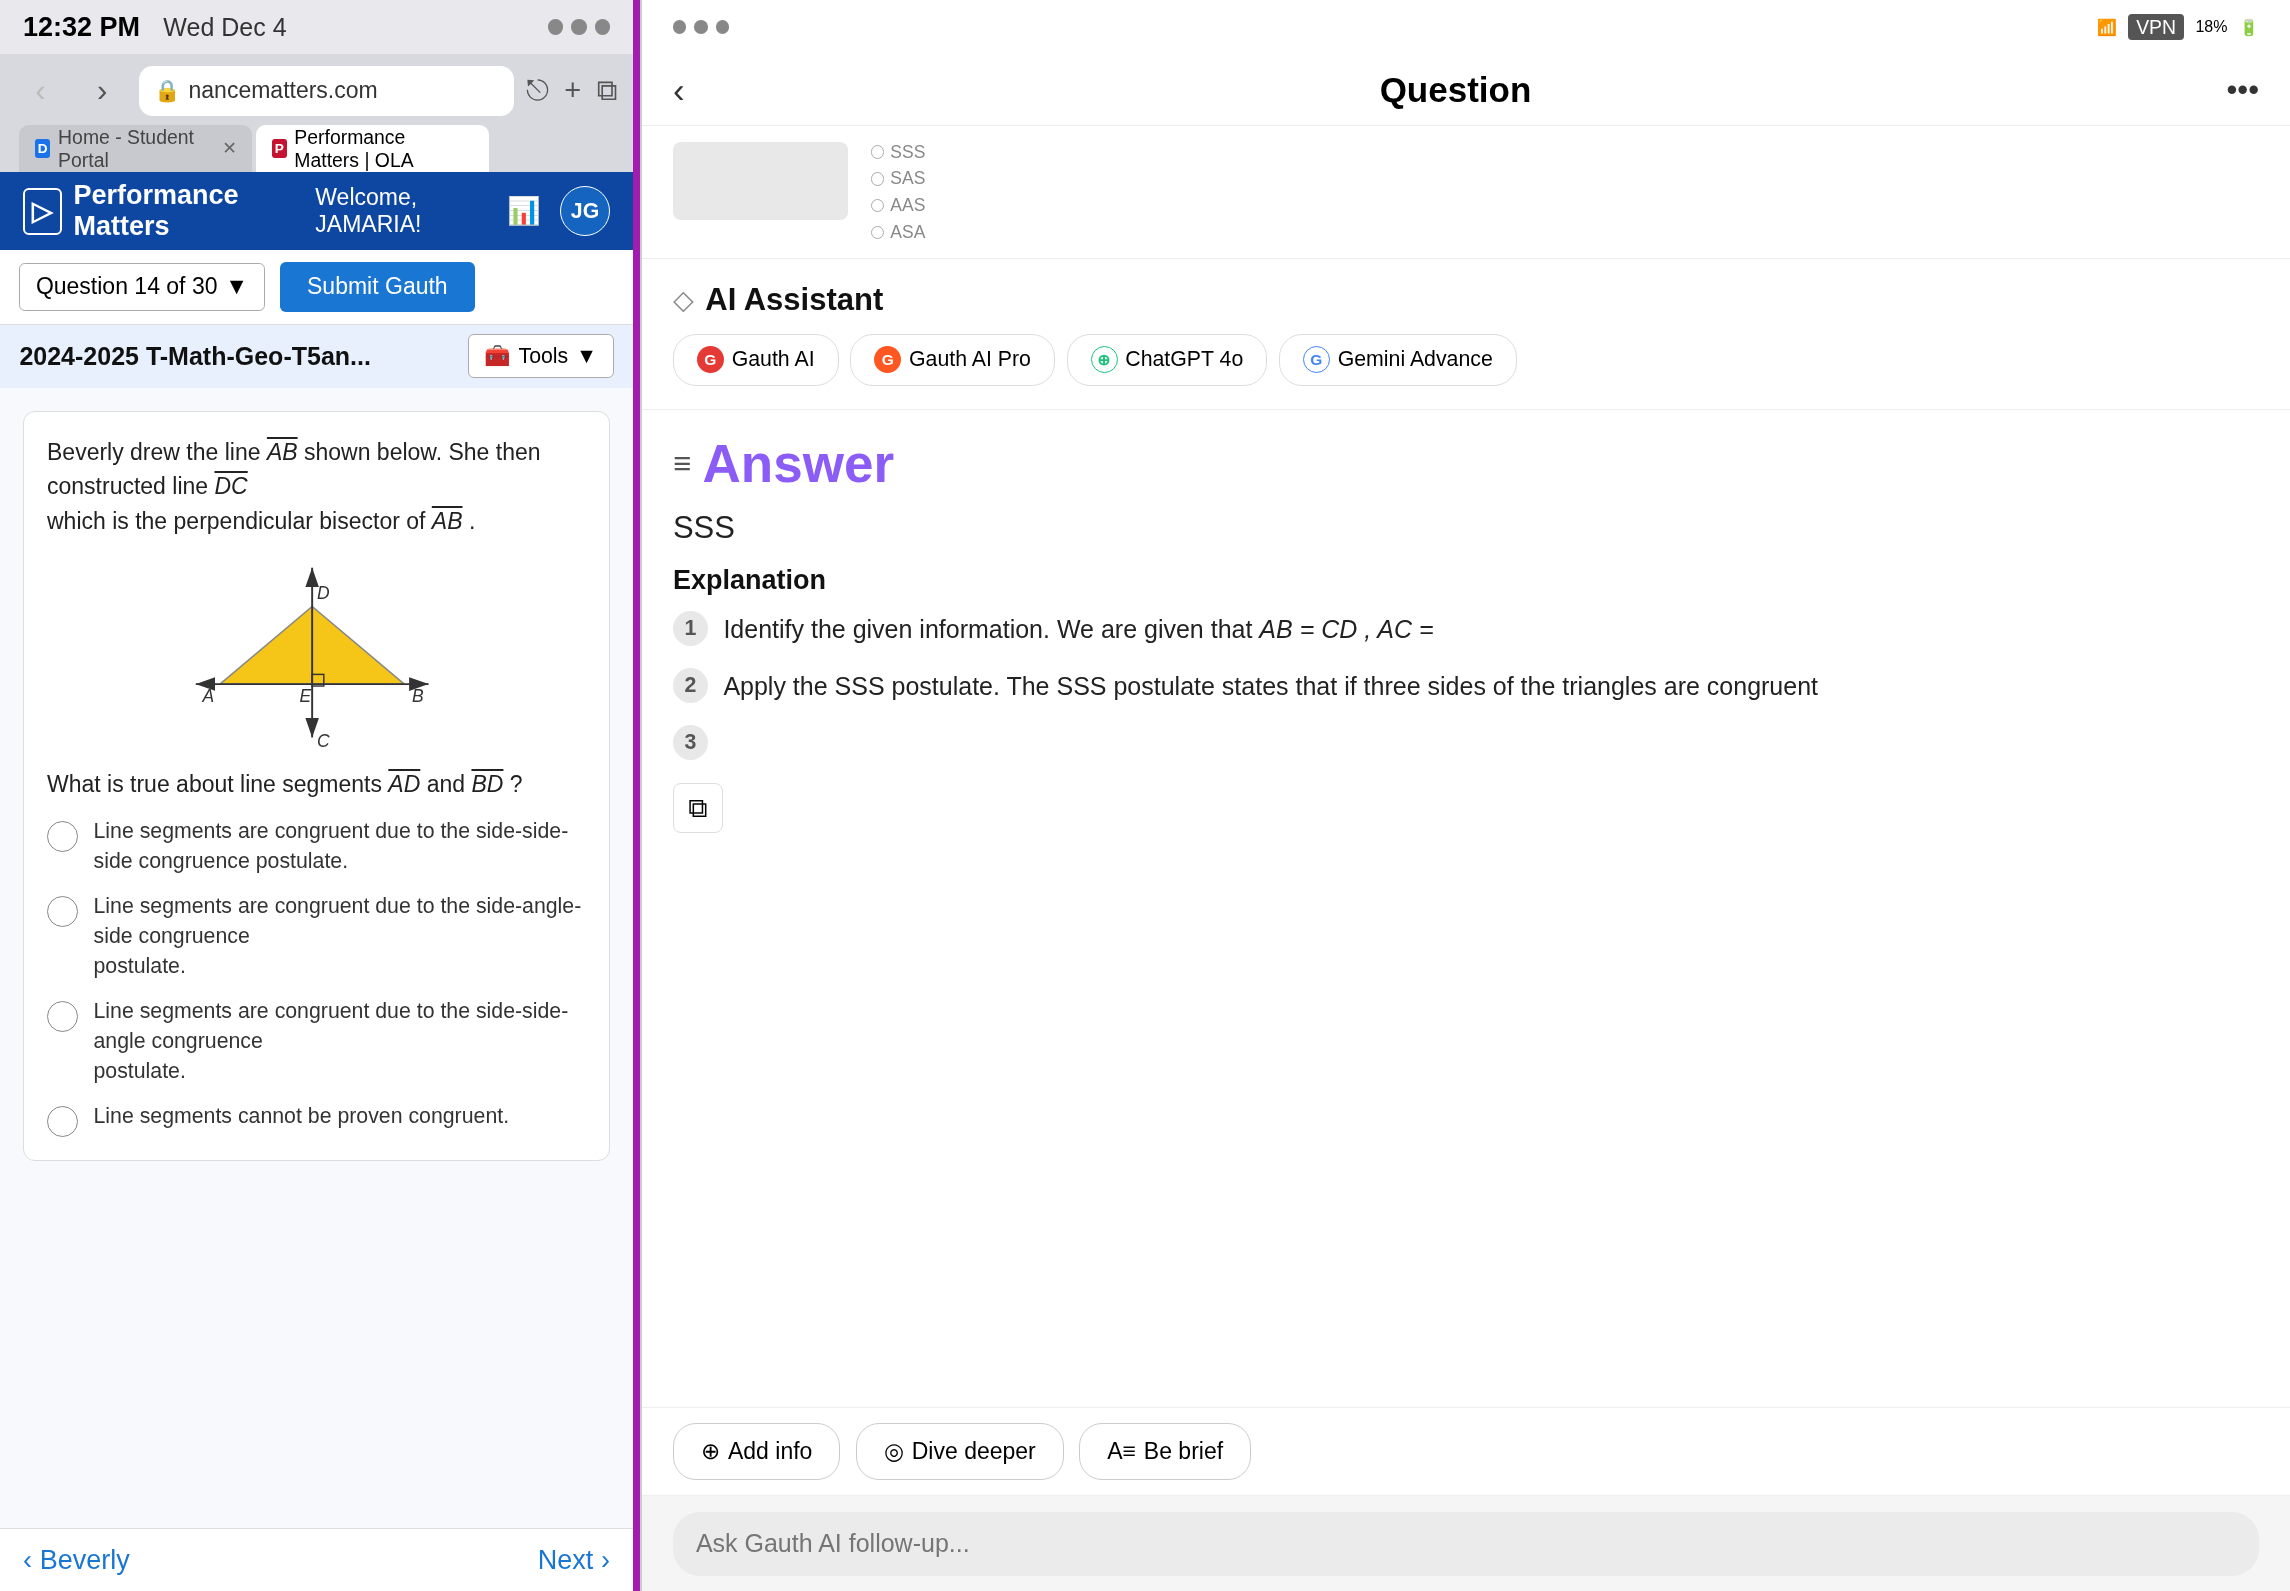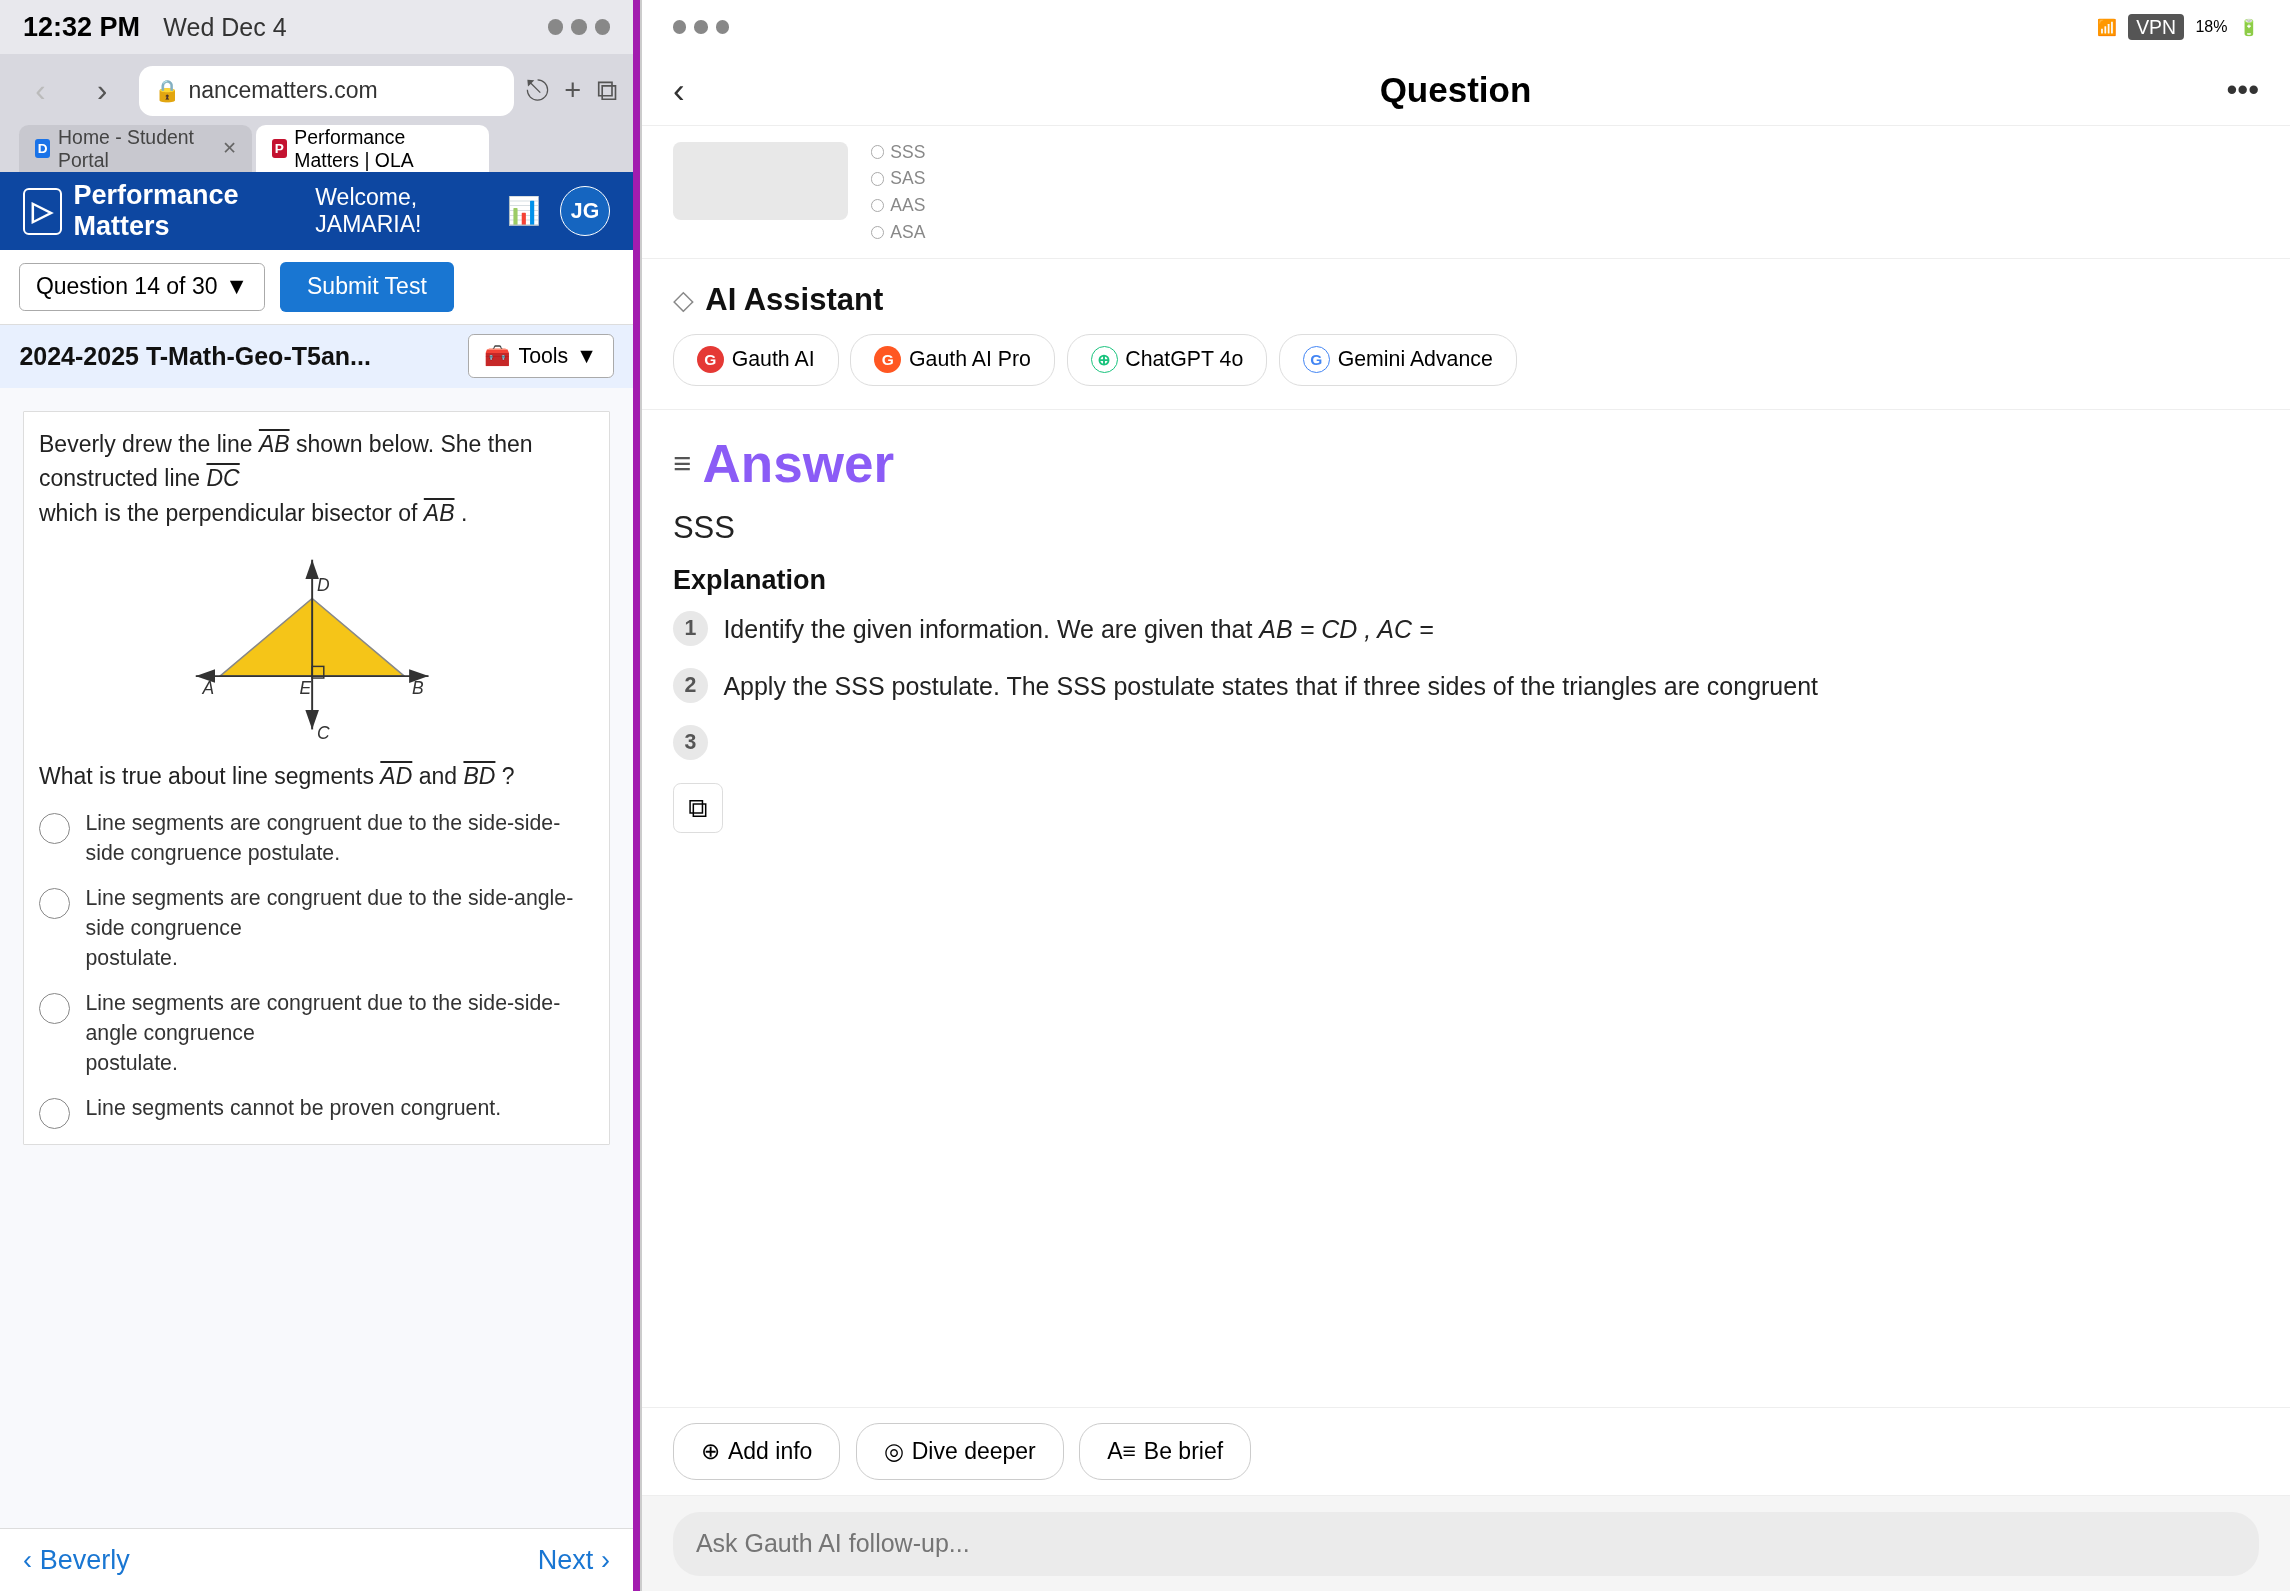--- a/index.html
+++ b/index.html
@@ -227,22 +227,22 @@
     
     .question-content {
       flex: 1;
       padding: 23px;
       background: #f8f9fc;
       overflow-y: auto;
     }
     .question-box {
       background: white;
       border: 1px solid #ddd;
-      border-radius: 1px;
-      padding: 15px;
+      border-radius: 12px;
+      padding: 23px;
     }
     .question-text {
       font-size: 23px;
       line-height: 1.5;
       color: #222;
       margin-bottom: 15.5px;
     }
     .geometry-figure {
       display: flex;
       justify-content: center;
@@ -574,21 +574,21 @@
         <span class="pm-chart-icon">📊</span>
         <div class="pm-avatar">JG</div>
       </div>
     </div>
 
     <div class="question-toolbar">
       <div class="question-selector">
         <span>Question 14 of 30</span>
         <span>▼</span>
       </div>
-      <button class="submit-btn">Submit Test</button>
+      <button class="submit-btn">Submit Gauth</button>
     </div>
 
     <div class="test-title-bar">
       <span class="test-title">2024-2025 T-Math-Geo-T5an...</span>
       <button class="tools-btn">
         <span>🧰</span>
         <span>Tools</span>
         <span>▼</span>
       </button>
     </div>

